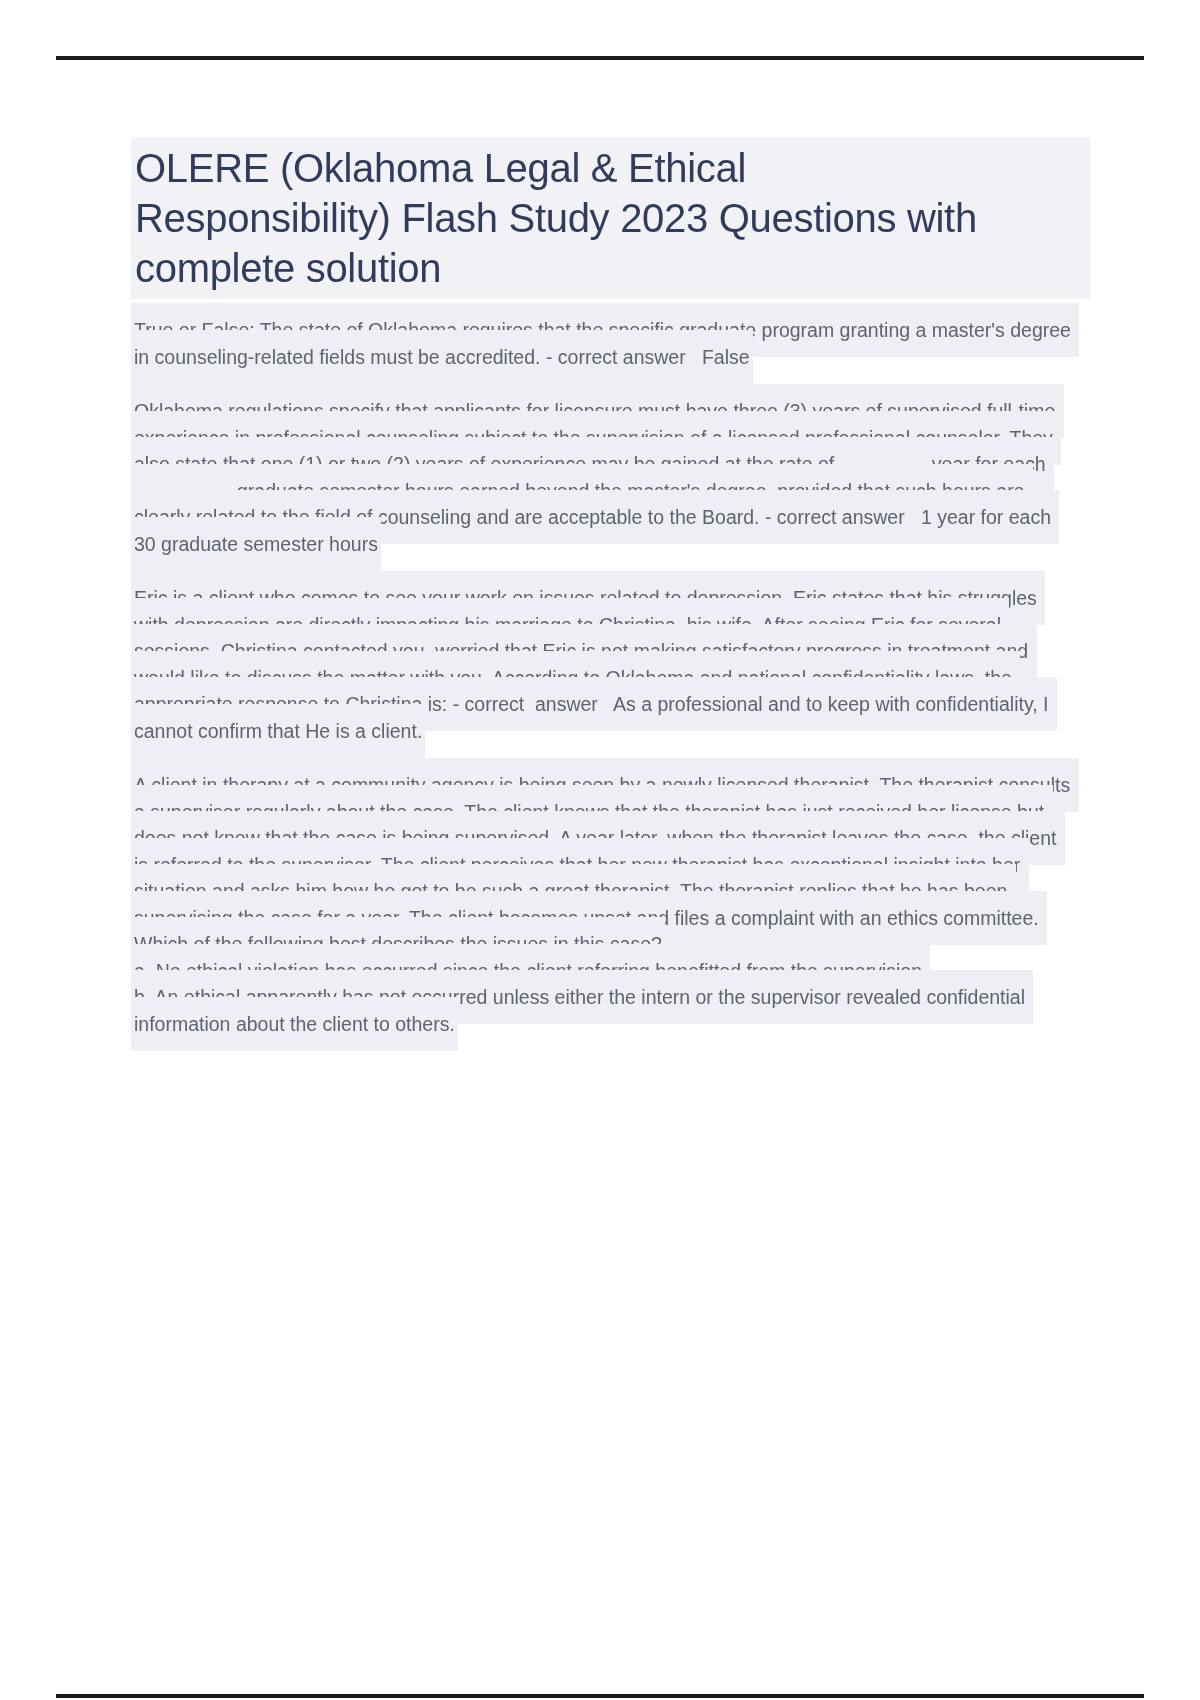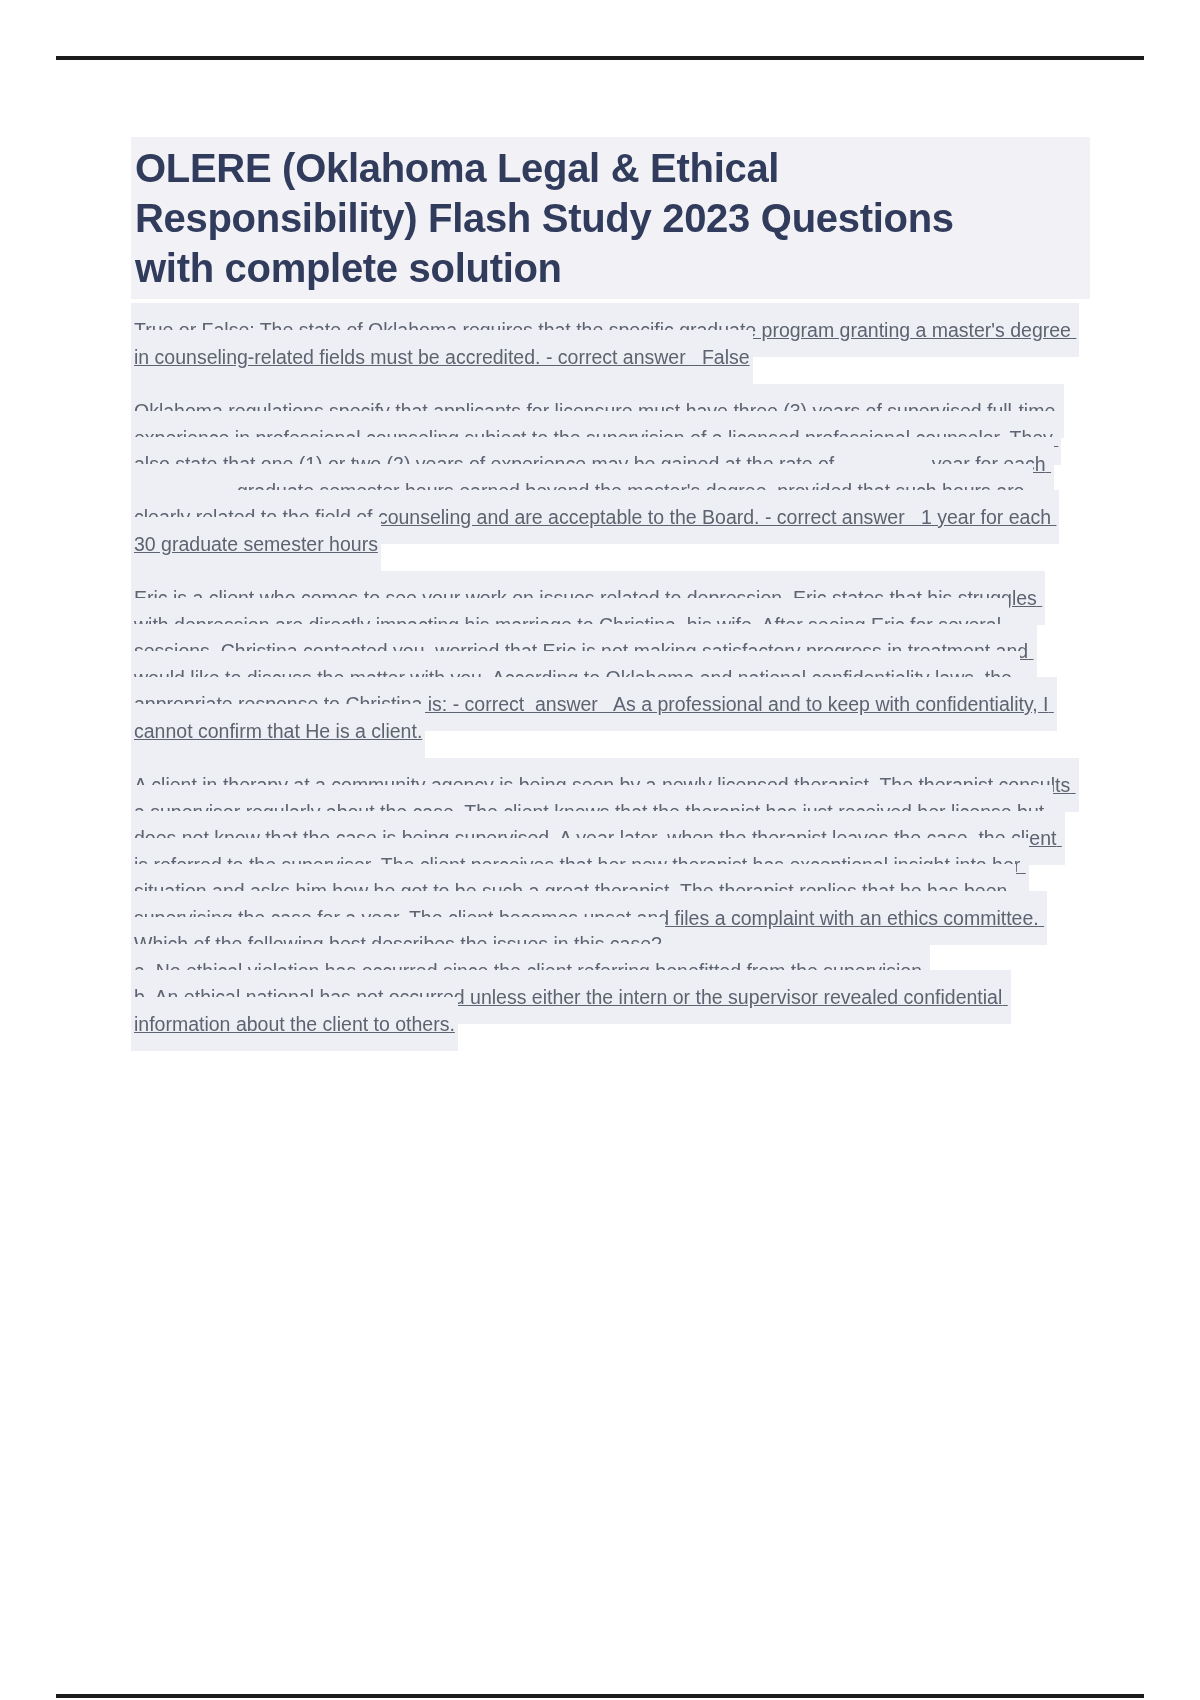--- a/index.html
+++ b/index.html
@@ -26,21 +26,21 @@
   .rule.top{top:56px;}
   .rule.bottom{top:1694px;}
   .content{
     position:absolute;
     left:131px;top:137px;
     width:959px;
   }
   .title-block{
     background:var(--title-block-bg);
     color:var(--title-text);
-    font-weight:bold;
+    font-weight:normal;
     font-size:40px;
     line-height:50px;
     padding:6px 88px 6px 4px;
     margin-bottom:18px;
     letter-spacing:-0.3px;
   }
   .qa-block{
     margin:0 0 28px 0;
   }
   .qa-text{
@@ -48,21 +48,20 @@
     line-height:26.5px;
     color:var(--body-text);
     width:941px;
   }
   .hl{
     background:var(--highlight);
     white-space:pre-wrap;
     padding:16px 3px;
     -webkit-box-decoration-break:clone;
     box-decoration-break:clone;
-    text-decoration:underline;
   }
 </style>
 </head>
 <body>
 
 <div class="rule top"></div>
 
 <div class="content">
   <div class="title-block">OLERE (Oklahoma Legal &amp; Ethical Responsibility) Flash Study 2023 Questions with complete solution</div>
 
@@ -72,18 +71,18 @@
       </div>
       <div class="qa-block">
         <div class="qa-text"><span class="hl">Oklahoma regulations specify that applicants for licensure must have three (3) years of supervised full-time experience in professional counseling subject to the supervision of a licensed professional counselor. They also state that one (1) or two (2) years of experience may be gained at the rate of ________ year for each _________ graduate semester hours earned beyond the master's degree, provided that such hours are clearly related to the field of counseling and are acceptable to the Board. - correct answer   1 year for each 30 graduate semester hours</span></div>
       </div>
       <div class="qa-block">
         <div class="qa-text"><span class="hl">Eric is a client who comes to see your work on issues related to depression. Eric states that his struggles with depression are directly impacting his marriage to Christina, his wife. After seeing Eric for several sessions, Christina contacted you, worried that Eric is not making satisfactory progress in treatment and would like to discuss the matter with you. According to Oklahoma and national confidentiality laws, the appropriate response to Christina is: - correct  answer   As a professional and to keep with confidentiality, I cannot confirm that He is a client.</span></div>
       </div>
       <div class="qa-block">
         <div class="qa-text"><span class="hl">A client in therapy at a community agency is being seen by a newly licensed therapist. The therapist consults a supervisor regularly about the case. The client knows that the therapist has just received her license but does not know that the case is being supervised. A year later, when the therapist leaves the case, the client is referred to the supervisor. The client perceives that her new therapist has exceptional insight into her situation and asks him how he got to be such a great therapist. The therapist replies that he has been supervising the case for a year. The client becomes upset and files a complaint with an ethics committee. Which of the following best describes the issues in this case?</span></div>
         <div class="qa-text"><span class="hl">a. No ethical violation has occurred since the client referring benefitted from the supervision.</span></div>
-        <div class="qa-text"><span class="hl">b. An ethical national has not occurred unless either the intern or the supervisor revealed confidential information about the client to others.</span></div>
+        <div class="qa-text"><span class="hl">b. An ethical apparently has not occurred unless either the intern or the supervisor revealed confidential information about the client to others.</span></div>
       </div>
     </div>
 </div>
 
 <div class="rule bottom"></div>
 
 </body></html>

